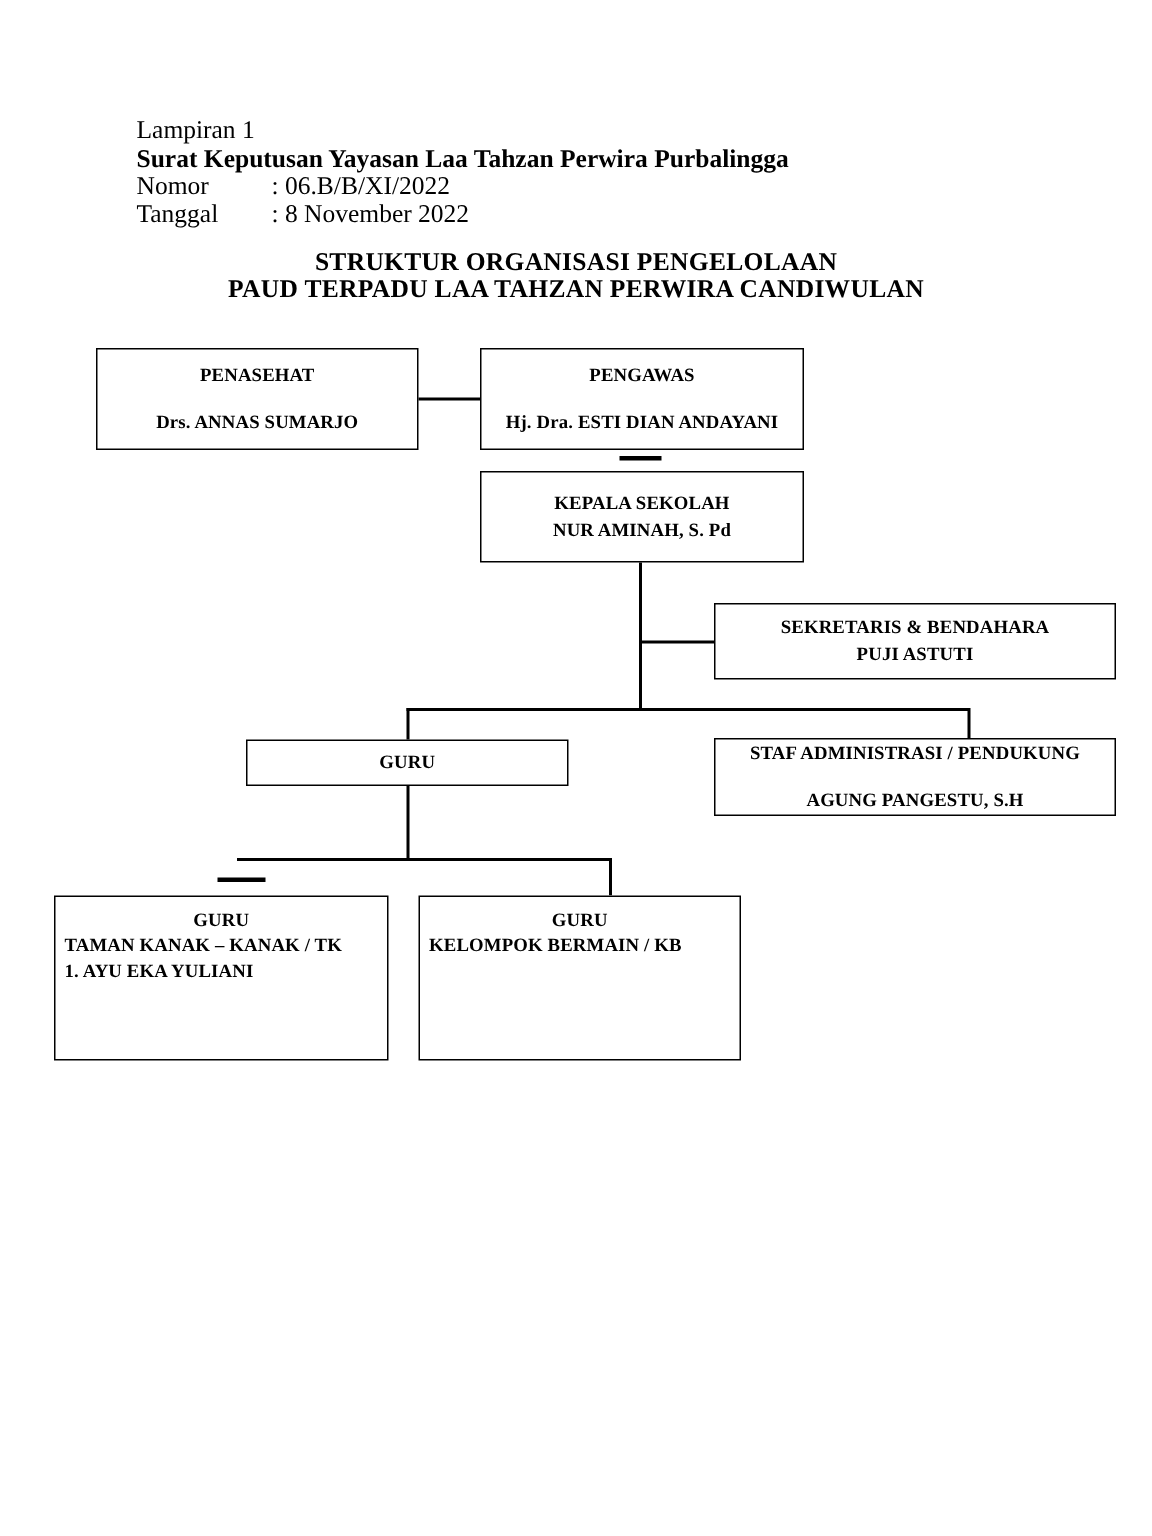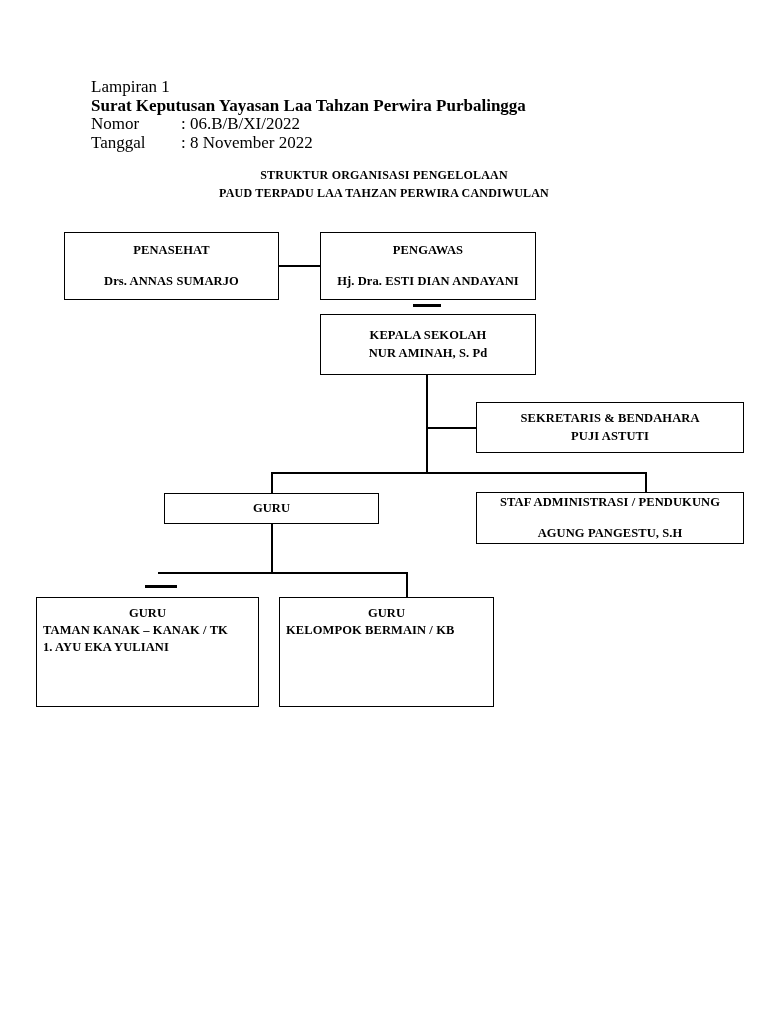--- a/index.html
+++ b/index.html
@@ -33,21 +33,21 @@
     width: 90px;
   }
 
   
   #doc-title {
     position: absolute;
     left: 0;
     right: 0;
     top: 166px;
     text-align: center;
-    font-size: 12px;
+    font-size: 17px;
     font-weight: bold;
     line-height: 18px;
     letter-spacing: 0.2px;
   }
   #doc-title .t-line { display: block; }
 
   
   #chart {
     position: absolute;
     left: 0;

